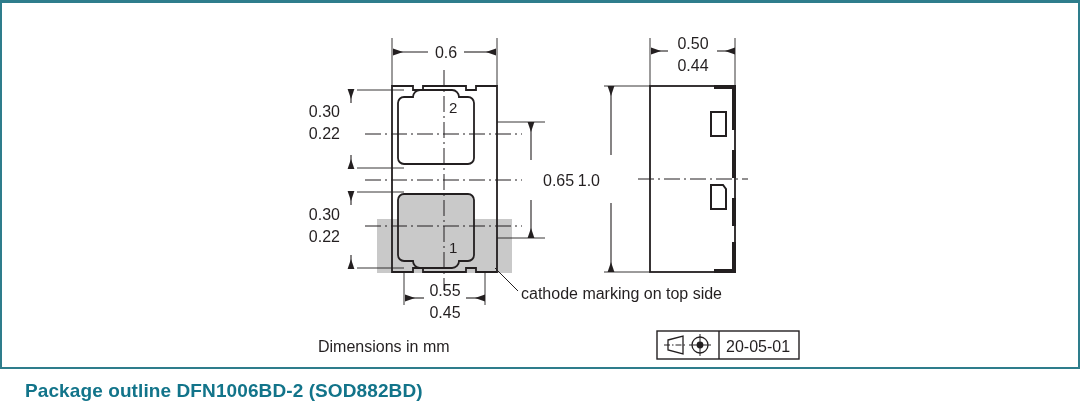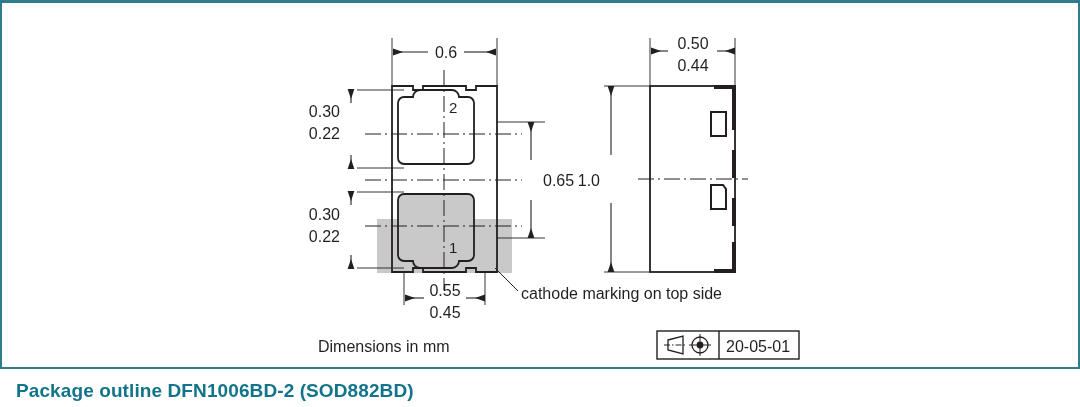--- a/index.html
+++ b/index.html
@@ -39,21 +39,21 @@
     background: #2e7d8c;
   }
   .frame-bottom {
     position: absolute;
     left: 0; top: 367px;
     width: 1080px; height: 2px;
     background: #2e7d8c;
   }
   .title-bar {
     position: absolute;
-    left: 16px;
+    left: 25px;
     top: 380px;
     font-size: 19px;
     font-weight: bold;
     color: #12748a;
     letter-spacing: 0.1px;
     white-space: nowrap;
   }
   .drawing-svg {
     position: absolute;
     left: 0;

